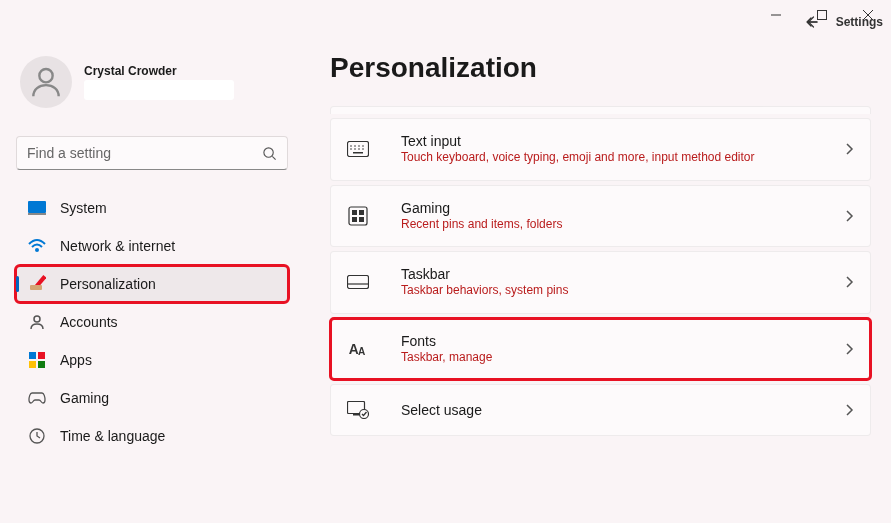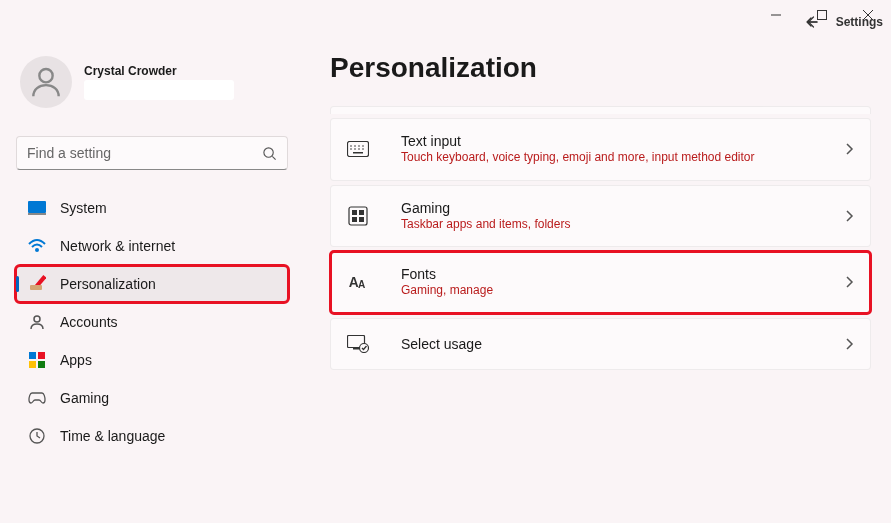--- a/index.html
+++ b/index.html
@@ -208,38 +208,53 @@
         <svg width="20" height="20" viewBox="0 0 20 20">
             <rect x="1" y="1" width="18" height="18" rx="2" fill="none" stroke="#333" stroke-width="1.2"></rect>
             <rect x="4" y="4" width="5" height="5" fill="#333"></rect>
             <rect x="11" y="4" width="5" height="5" fill="#333"></rect>
             <rect x="4" y="11" width="5" height="5" fill="#333"></rect>
             <rect x="11" y="11" width="5" height="5" fill="#333"></rect>
           </svg>
       </div>
       <div class="card-body">
         <div class="card-title">Gaming</div>
-        <div class="card-sub">Taskbar apps and items, folders</div>
-      </div>
-      <svg class="chevron" width="10" height="14" viewBox="0 0 10 14">
-          <path d="M3 2l5 5-5 5" stroke="#555" stroke-width="1.5" fill="none"></path>
-        </svg>
-    </div>
-
+        <div class="card-sub">Recent pins and items, folders</div>
+      </div>
+      <svg class="chevron" width="10" height="14" viewBox="0 0 10 14">
+          <path d="M3 2l5 5-5 5" stroke="#555" stroke-width="1.5" fill="none"></path>
+        </svg>
+    </div>
+
+    <div class="card">
+      <div class="card-icon">
+        <svg width="22" height="14" viewBox="0 0 22 14">
+            <rect x="0.5" y="0.5" width="21" height="13" rx="2" fill="none" stroke="#333" stroke-width="1.2"></rect>
+            <path d="M0.5 9 H21.5" stroke="#333" stroke-width="1.2"></path>
+          </svg>
+      </div>
+      <div class="card-body">
+        <div class="card-title">Taskbar</div>
+        <div class="card-sub">Taskbar behaviors, system pins</div>
+      </div>
+      <svg class="chevron" width="10" height="14" viewBox="0 0 10 14">
+          <path d="M3 2l5 5-5 5" stroke="#555" stroke-width="1.5" fill="none"></path>
+        </svg>
+    </div>
 
     <div class="card fonts-card highlight-red">
       <div class="card-icon">
         <svg width="24" height="20" viewBox="0 0 24 20">
             <text x="2" y="15" font-size="15" font-weight="600" fill="#333">A</text>
             <text x="12" y="17" font-size="11" font-weight="600" fill="#333">A</text>
           </svg>
       </div>
       <div class="card-body">
         <div class="card-title">Fonts</div>
-        <div class="card-sub">Gaming, manage</div>
+        <div class="card-sub">Taskbar, manage</div>
       </div>
       <svg class="chevron" width="10" height="14" viewBox="0 0 10 14">
           <path d="M3 2l5 5-5 5" stroke="#555" stroke-width="1.5" fill="none"></path>
         </svg>
     </div>
 
     <div class="card">
       <div class="card-icon">
         <svg width="22" height="18" viewBox="0 0 22 18">
             <rect x="0.5" y="0.5" width="17" height="12" rx="1" fill="none" stroke="#333" stroke-width="1.2"></rect>

